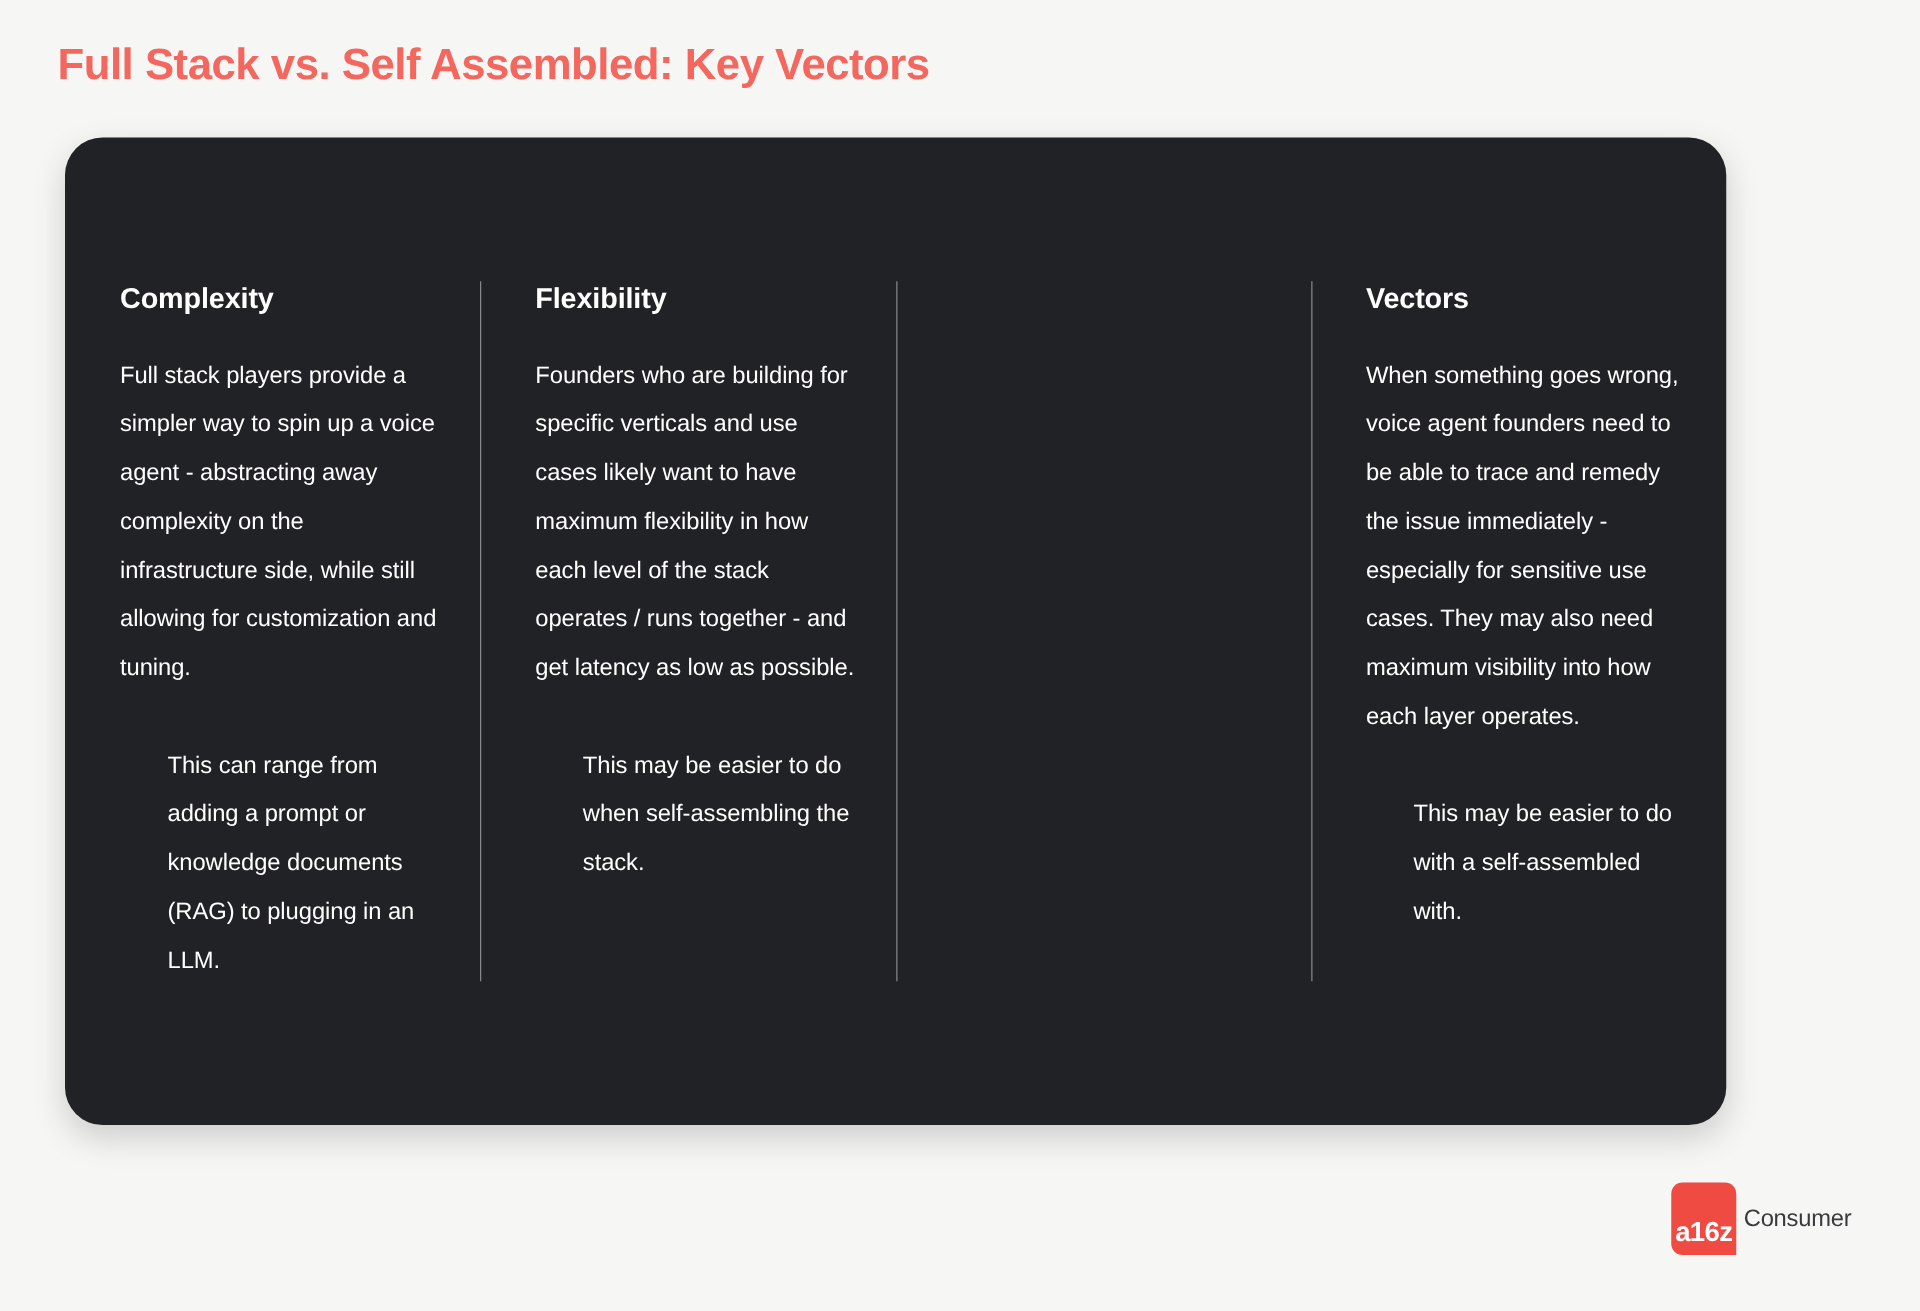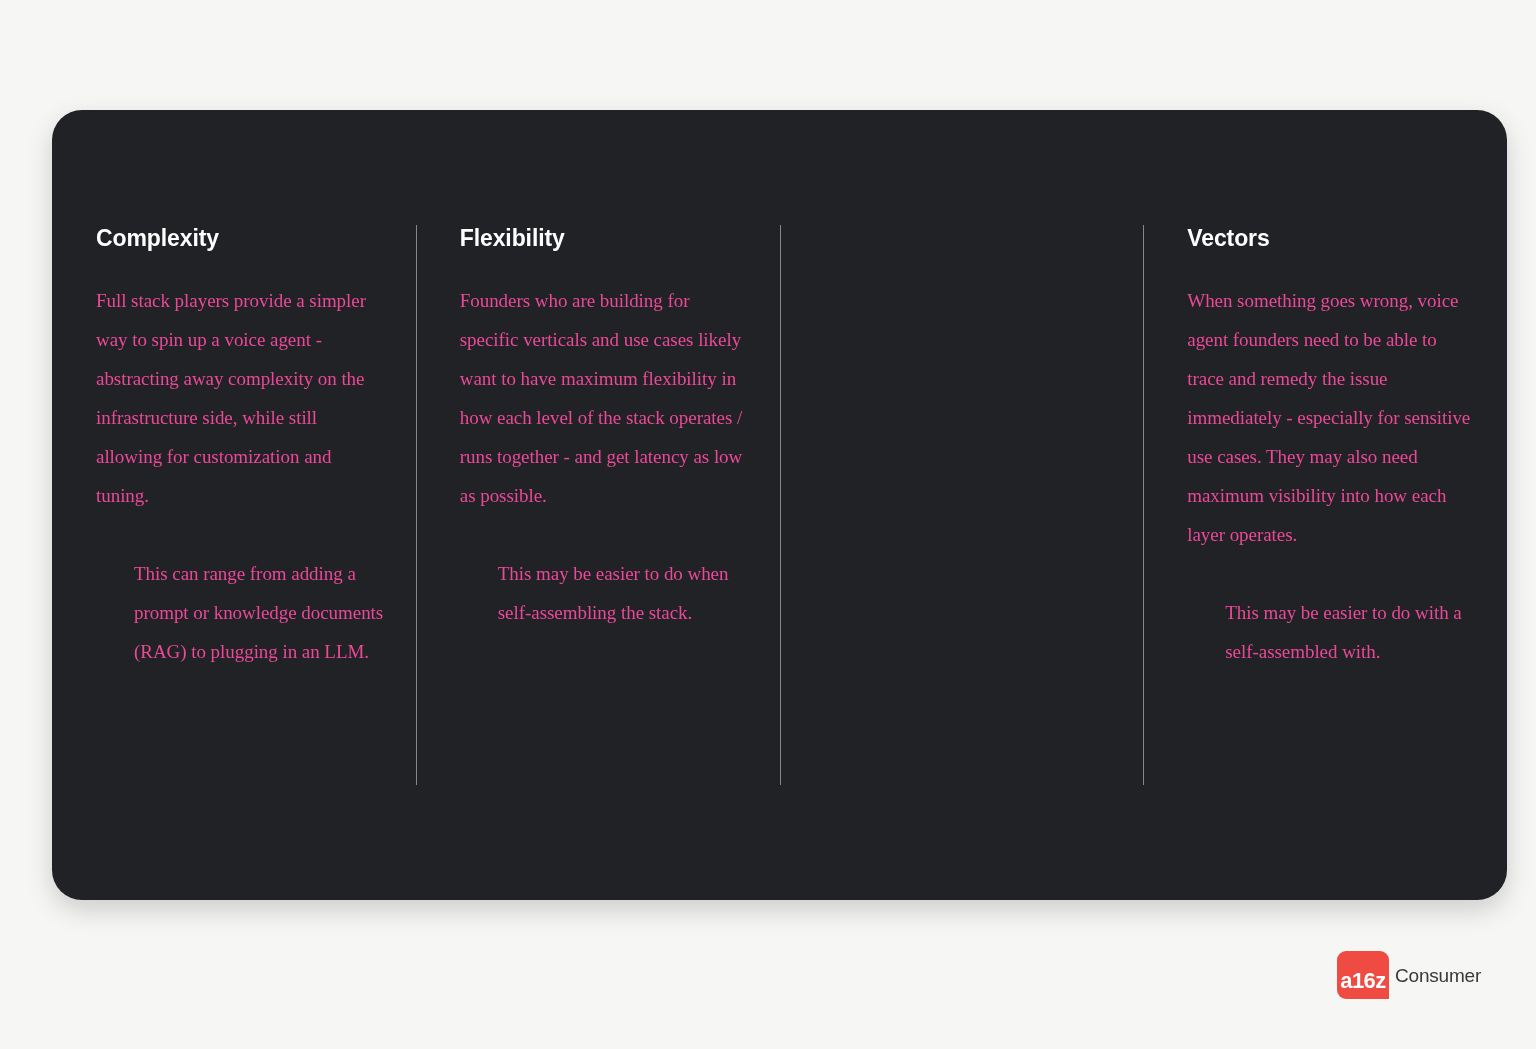--- a/index.html
+++ b/index.html
@@ -30,21 +30,21 @@
     color: #f4675f;
     line-height: 1.25;
     white-space: nowrap;
   }
 
   
   .card {
     position: absolute;
     left: 52px;
     top: 110px;
-    width: 1455px;
+    width: 1329px;
     height: 790px;
     background: #212225;
     border-radius: 30px;
     box-shadow: 0 10px 26px rgba(0,0,0,0.17);
   }
 
   .columns {
     position: absolute;
     left: 0;
     top: 0;
@@ -78,43 +78,42 @@
     font-weight: bold;
     color: #ffffff;
     letter-spacing: -0.1px;
     margin-bottom: 28px;
     line-height: 1.2;
   }
 
   .col-body p {
     font-size: 19px;
     line-height: 39px;
-    color: #ec4899;
+    color: #ffffff;
     letter-spacing: -0.05px;
-    font-family: Liberation Serif, serif;
   }
 
   .col-body p + p {
     margin-top: 39px;
     margin-left: 38px;
   }
 
   
   .logo {
     position: absolute;
     left: 1337px;
     top: 949px;
     display: flex;
     align-items: center;
     height: 52px;
   }
 
   .logo-mark {
     width: 52px;
-    height: 48px;
+    height: 58px;
     background: #f04b43;
     border-radius: 9px 9px 0 9px;
     display: flex;
     align-items: flex-end;
     justify-content: center;
     padding-bottom: 3px;
   }
 
   .logo-mark-text {
     color: #ffffff;
@@ -131,20 +130,21 @@
     color: #3a3a3c;
     letter-spacing: -0.2px;
     line-height: 1;
   }
 </style>
 </head>
 <body>
 
 <div id="root">
 
+  <h1 class="page-title">Full Stack vs. Self Assembled: Key Vectors</h1>
 
   <div class="card">
     <div class="columns">
 
       <div class="col">
         <div class="col-title">Complexity</div>
         <div class="col-body">
           <p>Full stack players provide a simpler way to spin up a voice agent - abstracting away complexity on the infrastructure side, while still allowing for customization and tuning.</p>
           <p>This can range from adding a prompt or knowledge documents (RAG) to plugging in an LLM.</p>
         </div>

